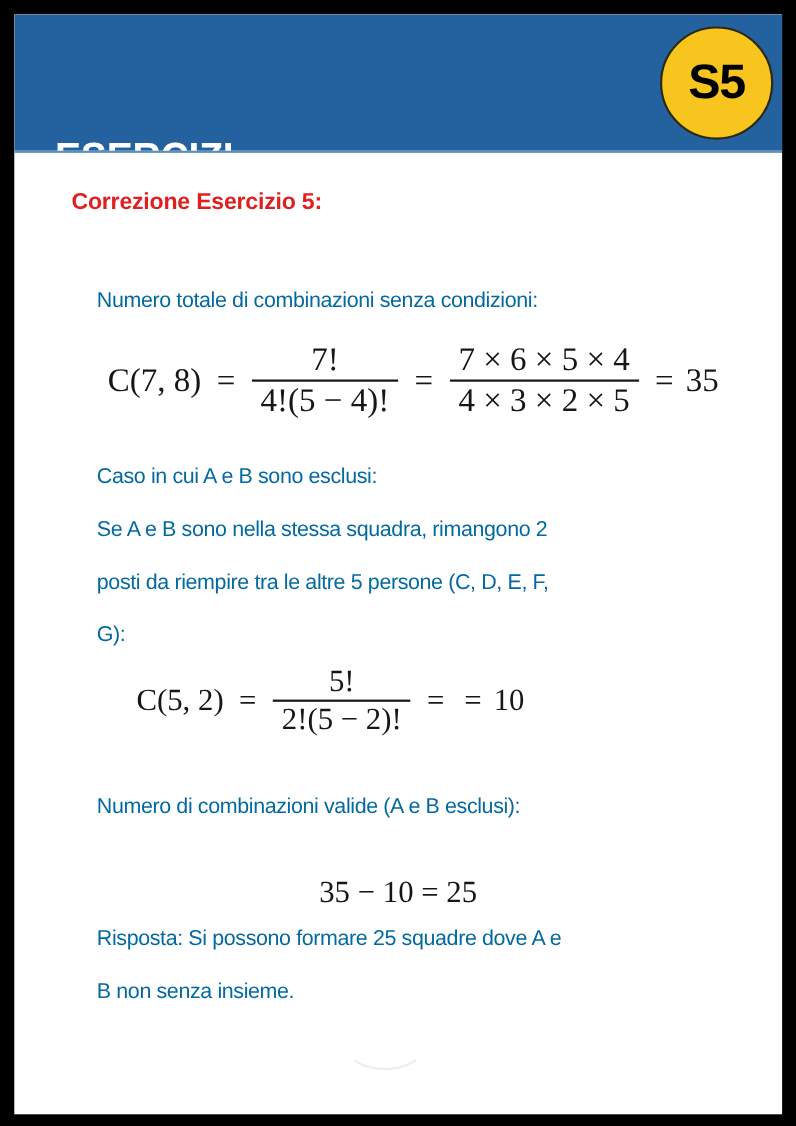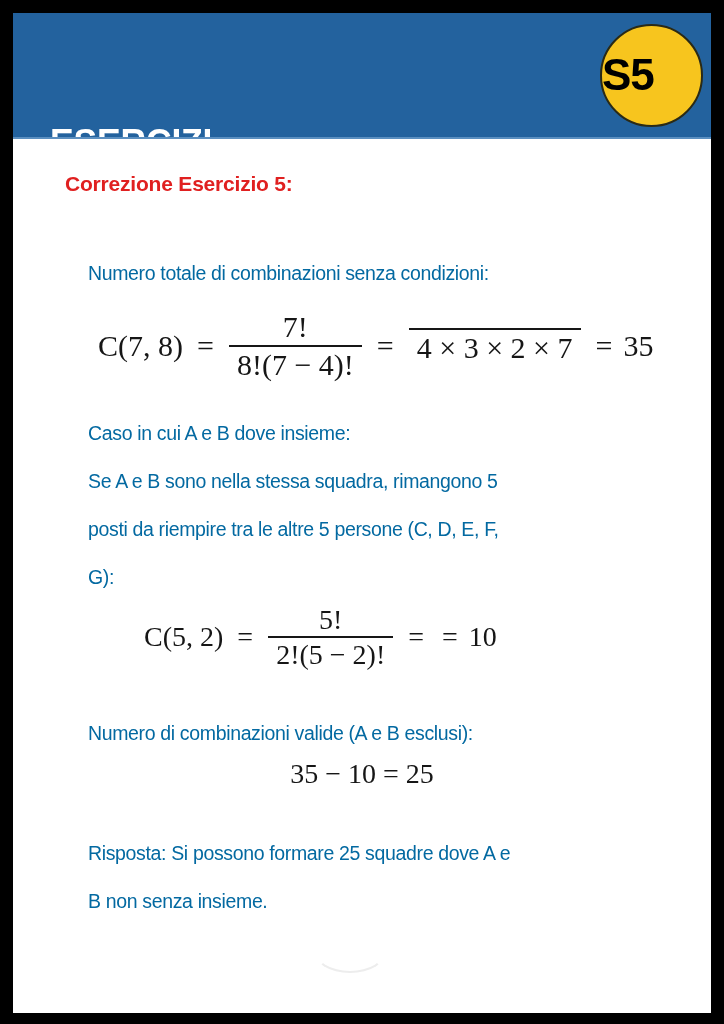--- a/index.html
+++ b/index.html
@@ -75,21 +75,21 @@
     left: 587px;
     top: 11px;
     width: 103px;
     height: 103px;
     border-radius: 50%;
     background: #f7c51e;
     border: 2px solid #2a2a16;
     box-sizing: border-box;
     display: flex;
     align-items: center;
-    justify-content: flex-start;
+    justify-content: center;
   }
   .badge-label {
     color: #000000;
     font-family: "Liberation Sans", sans-serif;
     font-weight: bold;
     font-size: 44px;
     line-height: 44px;
     letter-spacing: -1px;
     transform: translateY(-1px);
   }
@@ -135,22 +135,22 @@
   .block-d { top: 690px; }
 
   
   .math {
     position: absolute;
     font-family: "Liberation Serif", "DejaVu Serif", serif;
     color: #161616;
     white-space: nowrap;
   }
   .math-1 { left: 80px; top: 172px; font-size: 30px; }
-  .math-2 { left: 126px; top: 466px; font-size: 28px; }
-  .math-3 { left: 0px; top: 619px; width: 698px; text-align: center; font-size: 28px; }
+  .math-2 { left: 106px; top: 466px; font-size: 28px; }
+  .math-3 { left: 0px; top: 657px; width: 698px; text-align: center; font-size: 28px; }
 
   .mrow {
     display: inline-flex;
     align-items: center;
     vertical-align: middle;
   }
   .mtoken {
     display: inline-block;
     padding: 0 5px;
   }
@@ -216,35 +216,36 @@
         <p>Numero totale di combinazioni senza condizioni:</p>
       </div>
 
       <div class="math math-1">
         <span class="mrow">
           <span class="mtoken">C(7, 8)</span>
           <span class="mtoken op">=</span>
           <span class="frac">
             <span class="frac-num">7!</span>
             <span class="frac-bar"></span>
-            <span class="frac-den">8!(7 − 4)!</span>
+            <span class="frac-den">4!(5 − 4)!</span>
           </span>
           <span class="mtoken op">=</span>
           <span class="frac">
+            <span class="frac-num">7 × 6 × 5 × 4</span>
             <span class="frac-bar"></span>
-            <span class="frac-den">4 × 3 × 2 × 7</span>
+            <span class="frac-den">4 × 3 × 2 × 5</span>
           </span>
           <span class="mtoken op">=</span>
           <span class="mtoken tight">35</span>
         </span>
       </div>
 
       <div class="body-block block-b">
-        <p>Caso in cui A e B dove insieme:</p>
-        <p>Se A e B sono nella stessa squadra, rimangono 5</p>
+        <p>Caso in cui A e B sono esclusi:</p>
+        <p>Se A e B sono nella stessa squadra, rimangono 2</p>
         <p>posti da riempire tra le altre 5 persone (C, D, E, F,</p>
         <p>G):</p>
       </div>
 
       <div class="math math-2">
         <span class="mrow">
           <span class="mtoken">C(5, 2)</span>
           <span class="mtoken op">=</span>
           <span class="frac">
             <span class="frac-num">5!</span>

